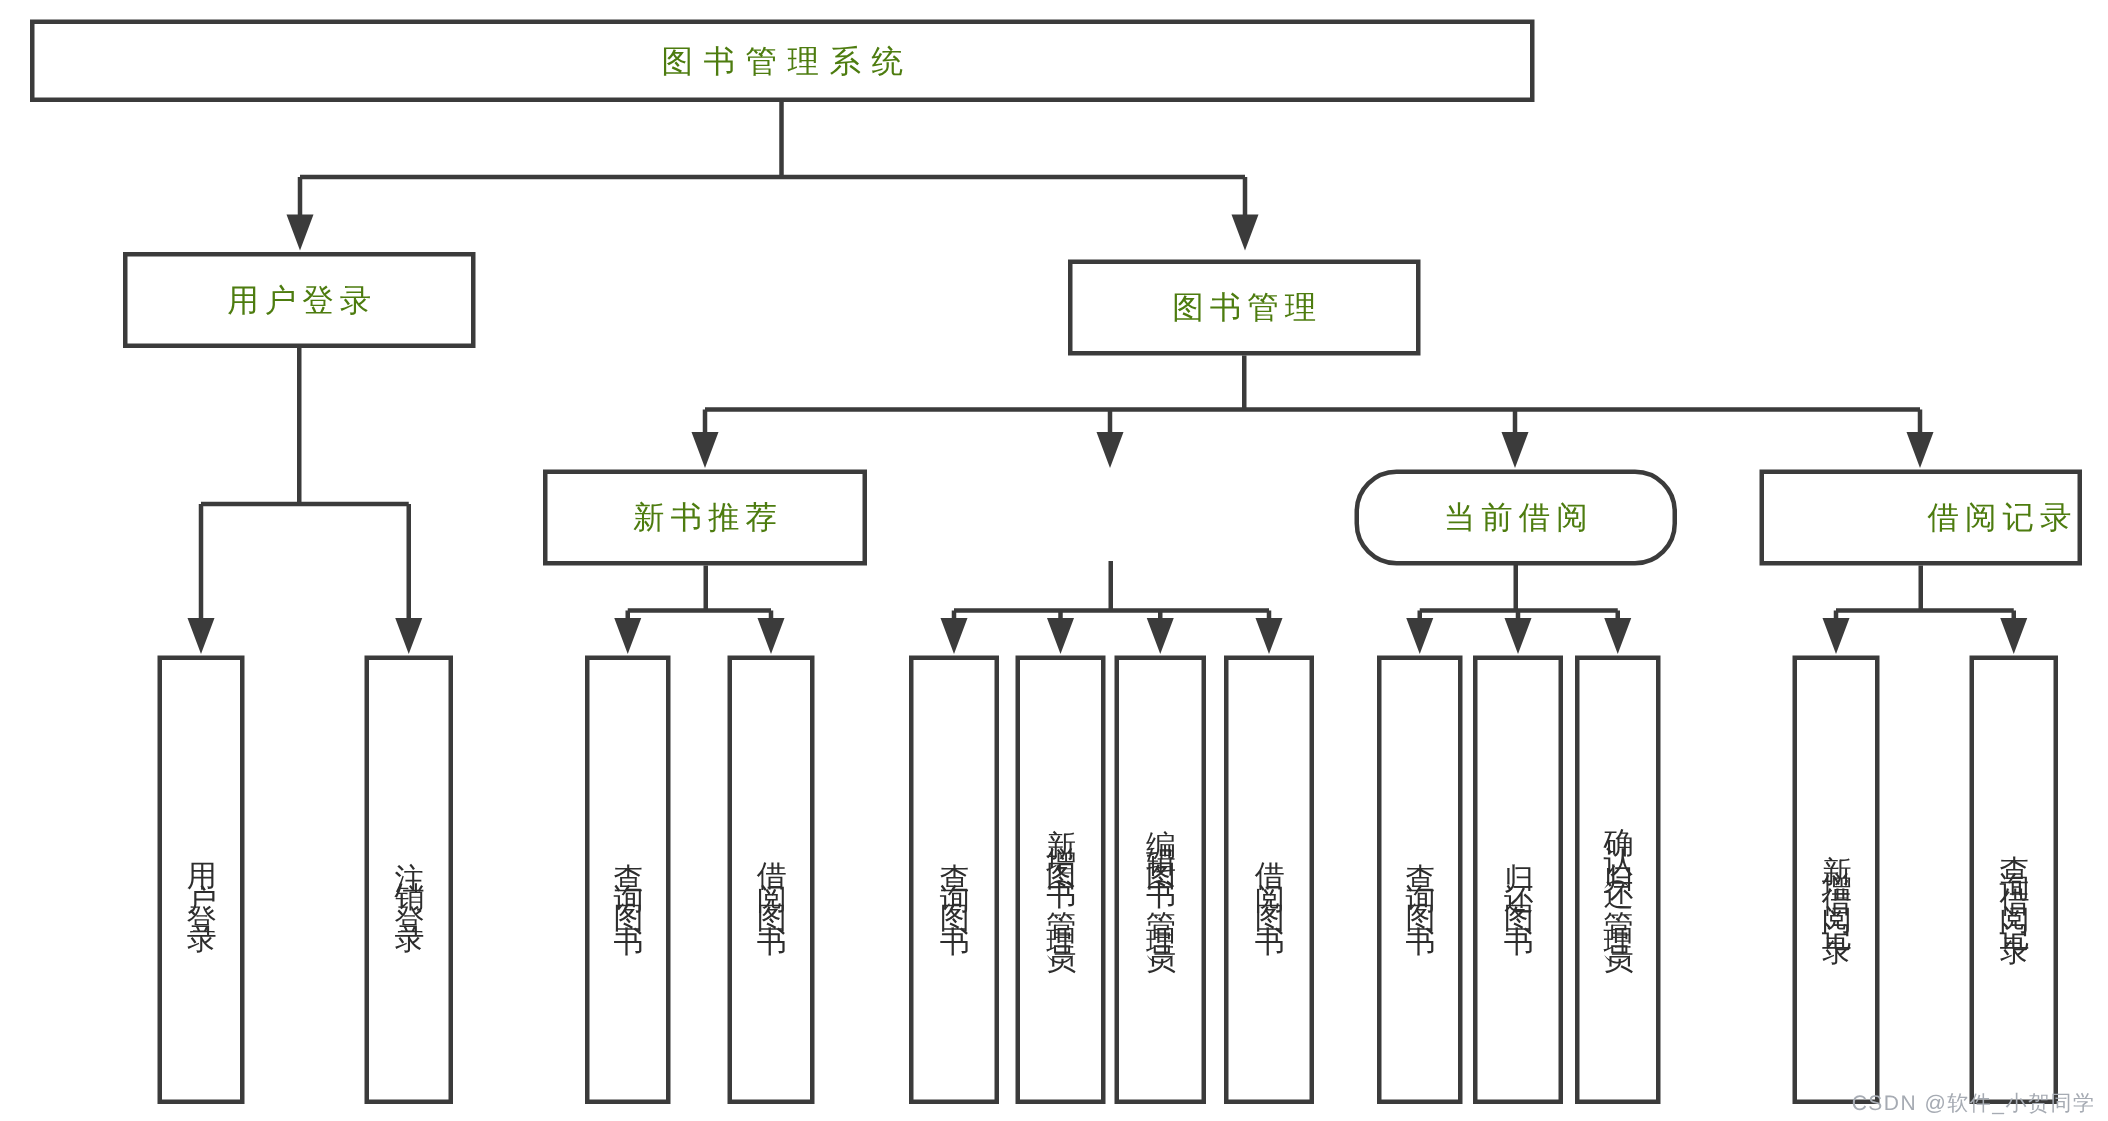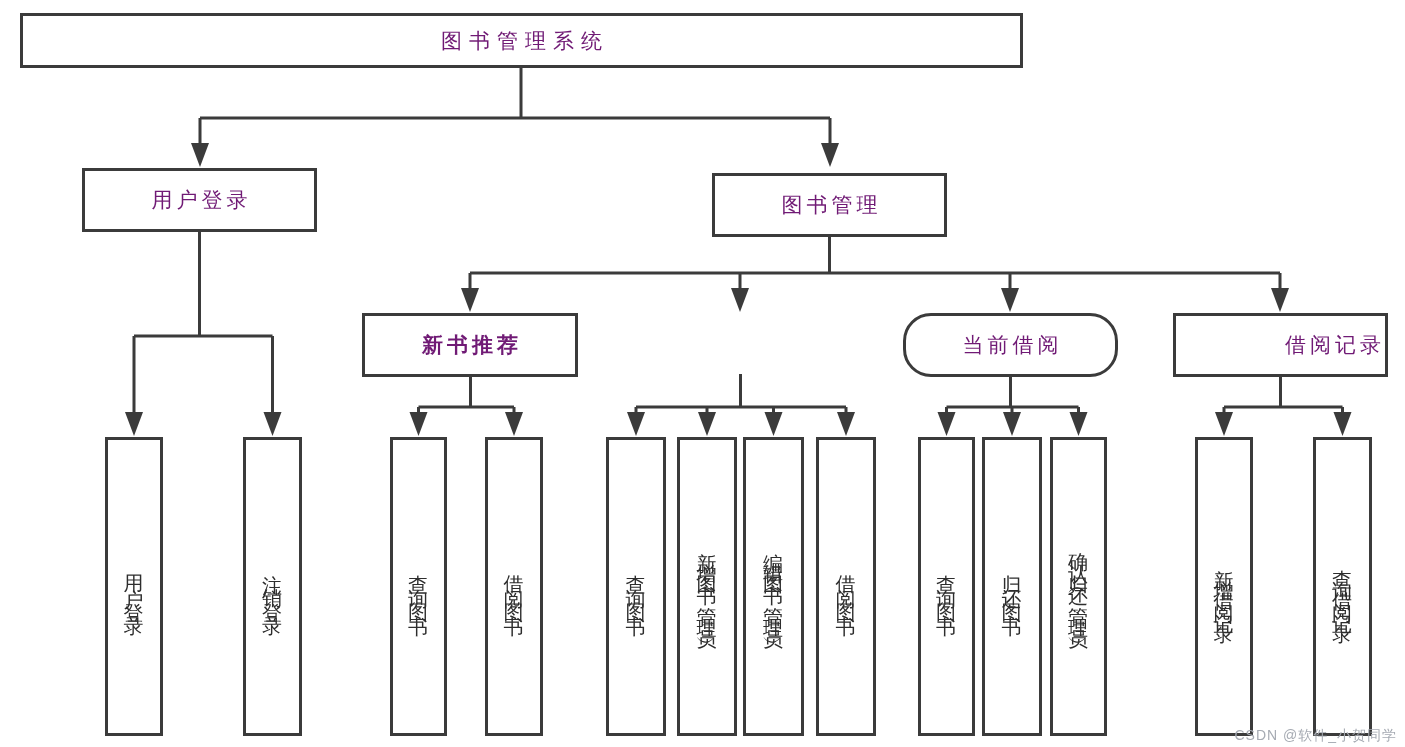--- a/index.html
+++ b/index.html
@@ -32,21 +32,21 @@
     border: 3px solid #3b3b3b;
     display: flex;
     align-items: center;
     justify-content: center;
     z-index: 2;
   }
   .h-node span {
     font-size: 21px;
     letter-spacing: 4px;
     text-indent: 4px;
-    color: #701a75;
+    color: #4d7c0f;
     white-space: nowrap;
   }
   .root-node span {
     letter-spacing: 7px;
     text-indent: 7px;
   }
   .v-node span {
     writing-mode: vertical-rl;
     text-orientation: mixed;
     font-size: 20px;
@@ -116,21 +116,21 @@
     <span>图书管理系统</span>
   </div>
 
   <div class="node h-node" style="left:82px; top:168px; width:235px; height:64px;">
     <span>用户登录</span>
   </div>
   <div class="node h-node" style="left:712px; top:173px; width:235px; height:64px;">
     <span>图书管理</span>
   </div>
 
-  <div class="node h-node" style="left:362px; top:313px; width:216px; height:64px;font-weight:bold;">
+  <div class="node h-node" style="left:362px; top:313px; width:216px; height:64px;">
     <span>新书推荐</span>
   </div>
   <div class="node h-node" style="left:903px; top:313px; width:215px; height:64px;border-radius:28px;">
     <span>当前借阅</span>
   </div>
   <div class="node h-node" style="left:1173px; top:313px; width:215px; height:64px;justify-content:flex-end;">
     <span>借阅记录</span>
   </div>
 
   <div class="node v-node ls-short" style="left:105px; top:437px; width:58px; height:299px;">

